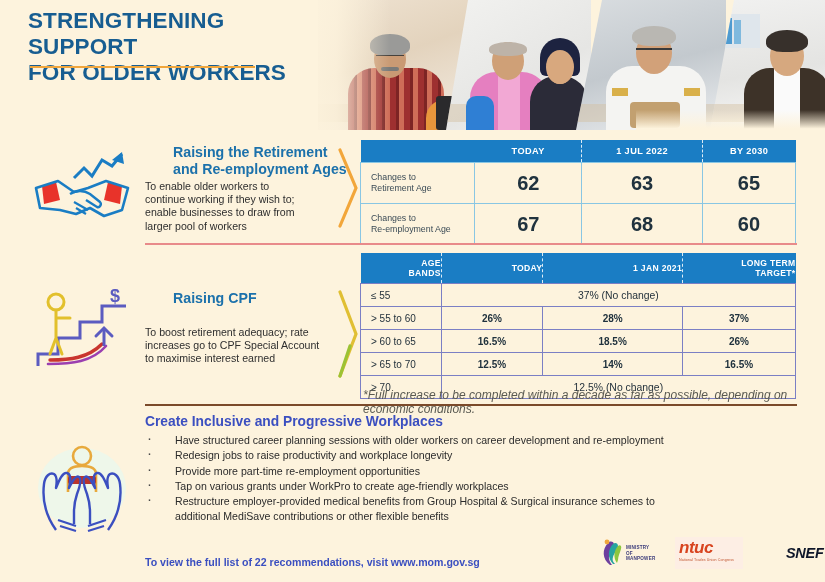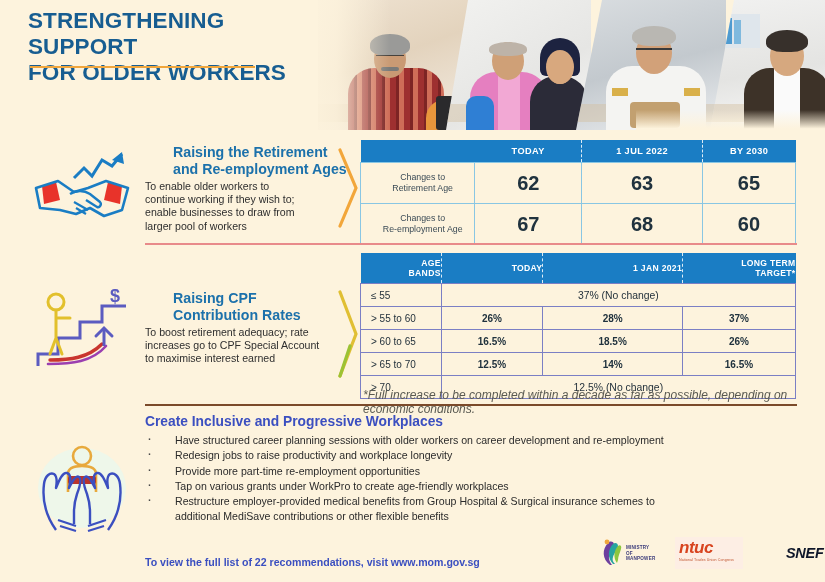--- a/index.html
+++ b/index.html
@@ -47,21 +47,21 @@
   .sec-body{position:absolute;font-size:10.6px;line-height:13.2px;color:#2e2e2e;}
   .chev{position:absolute;}
 
   
   table{border-collapse:collapse;position:absolute;}
   .t1{left:360px;top:140px;width:436px;}
   .t1 th{background:#1a7dc4;color:#ffffff;font-size:9.2px;font-weight:bold;letter-spacing:.4px;
      height:22px;padding:0;text-align:center;border:none;}
   .t1 th.sep{border-left:1px dashed rgba(255,255,255,.85);}
   .t1 td{background:#fdf3dd;border:1px solid #89c6e3;height:40px;padding:0;text-align:center;}
-  .t1 td.lbl{font-size:8.8px;line-height:11px;color:#3a4a55;text-align:center;padding-left:10px;width:106px;}
+  .t1 td.lbl{font-size:8.8px;line-height:11px;color:#3a4a55;text-align:left;padding-left:10px;width:106px;}
   .t1 td.num{font-size:20px;font-weight:bold;color:#20323e;}
 
   .t2{left:360px;top:253px;width:436px;}
   .t2 th{background:#1a7dc4;color:#ffffff;font-size:8.6px;font-weight:bold;letter-spacing:.3px;
      height:30px;padding:0;text-align:right;border:none;line-height:10px;}
   .t2 th.sep{border-left:1px dashed rgba(255,255,255,.85);}
   .t2 td{background:#fdf3dd;border:1px solid #7b7fc4;height:22px;padding:0;text-align:center;
      font-size:10px;font-weight:bold;color:#20323e;}
   .t2 td.band{text-align:left;padding-left:10px;font-weight:normal;font-size:10px;color:#24323c;width:72px;}
   .t2 td.span{font-weight:normal;font-size:10.4px;color:#24323c;}
@@ -234,21 +234,20 @@
       <path d="M24,22 L24,50 M24,30 L38,30 M24,50 L18,66 M24,50 L30,66" fill="none" stroke="#e2c02c" stroke-width="3" stroke-linecap="round"></path>
       <path d="M18,72 C38,72 56,70 70,56" fill="none" stroke="#c9352e" stroke-width="3.4" stroke-linecap="round"></path>
       <path d="M16,76 C40,76 60,74 74,58" fill="none" stroke="#9b3fb0" stroke-width="2.6" stroke-linecap="round"></path>
       <polyline points="64,48 72,40 80,48" fill="none" stroke="#5b5bc0" stroke-width="3" stroke-linecap="round"></polyline>
       <line x1="72" y1="40" x2="72" y2="58" stroke="#5b5bc0" stroke-width="3"></line>
       <text x="78" y="14" font-family="Liberation Sans, sans-serif" font-size="18" font-weight="bold" fill="#5b5bc0">$</text>
     </svg>
   </div>
   <div class="sec-head" style="left:145px;top:290px;width:200px;">
     <div>Raising CPF</div>
-    <div>Contribution Rates</div>
   </div>
   <div class="sec-body" style="left:145px;top:326px;width:200px;">
     <div>To boost retirement adequacy; rate</div>
     <div>increases go to CPF Special Account</div>
     <div>to maximise interest earned</div>
   </div>
   <div class="chev" style="left:336px;top:290px;">
     <svg width="26" height="88" viewBox="0 0 26 88">
       <polyline points="4,2 20,44 4,86" fill="none" stroke="#e0bf33" stroke-width="3.2" stroke-linecap="round"></polyline>
       <polyline points="14,56 4,86" fill="none" stroke="#9cc234" stroke-width="3.2" stroke-linecap="round"></polyline>

